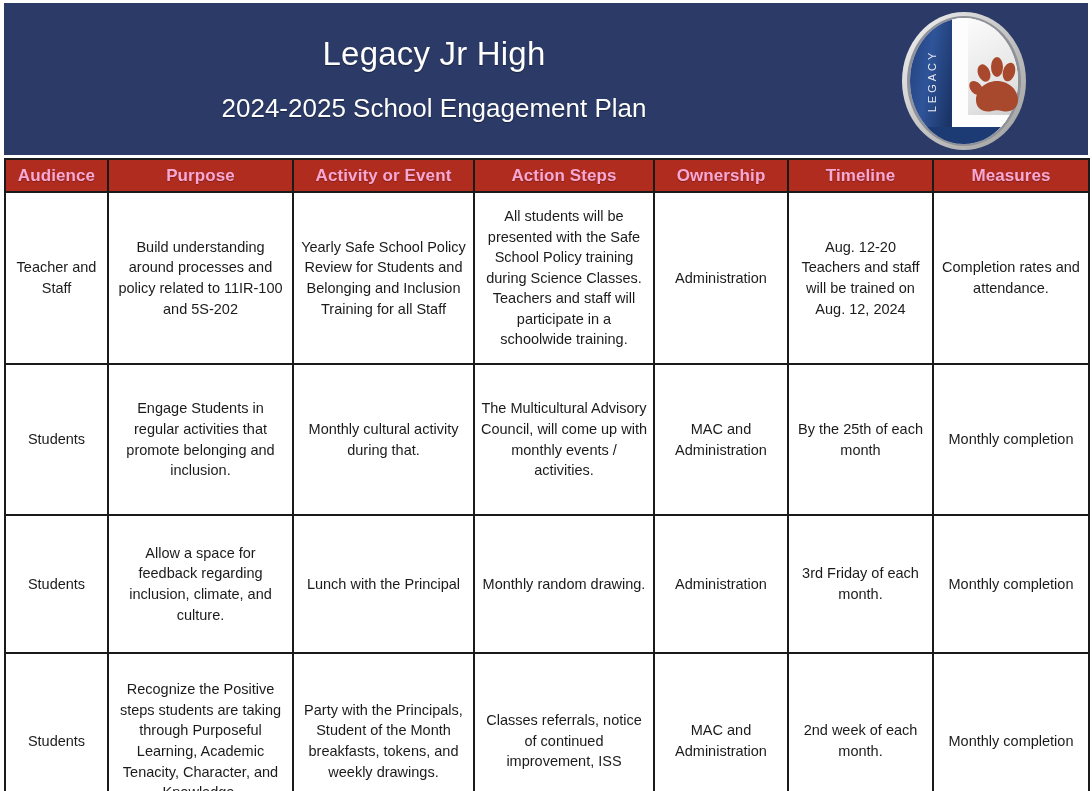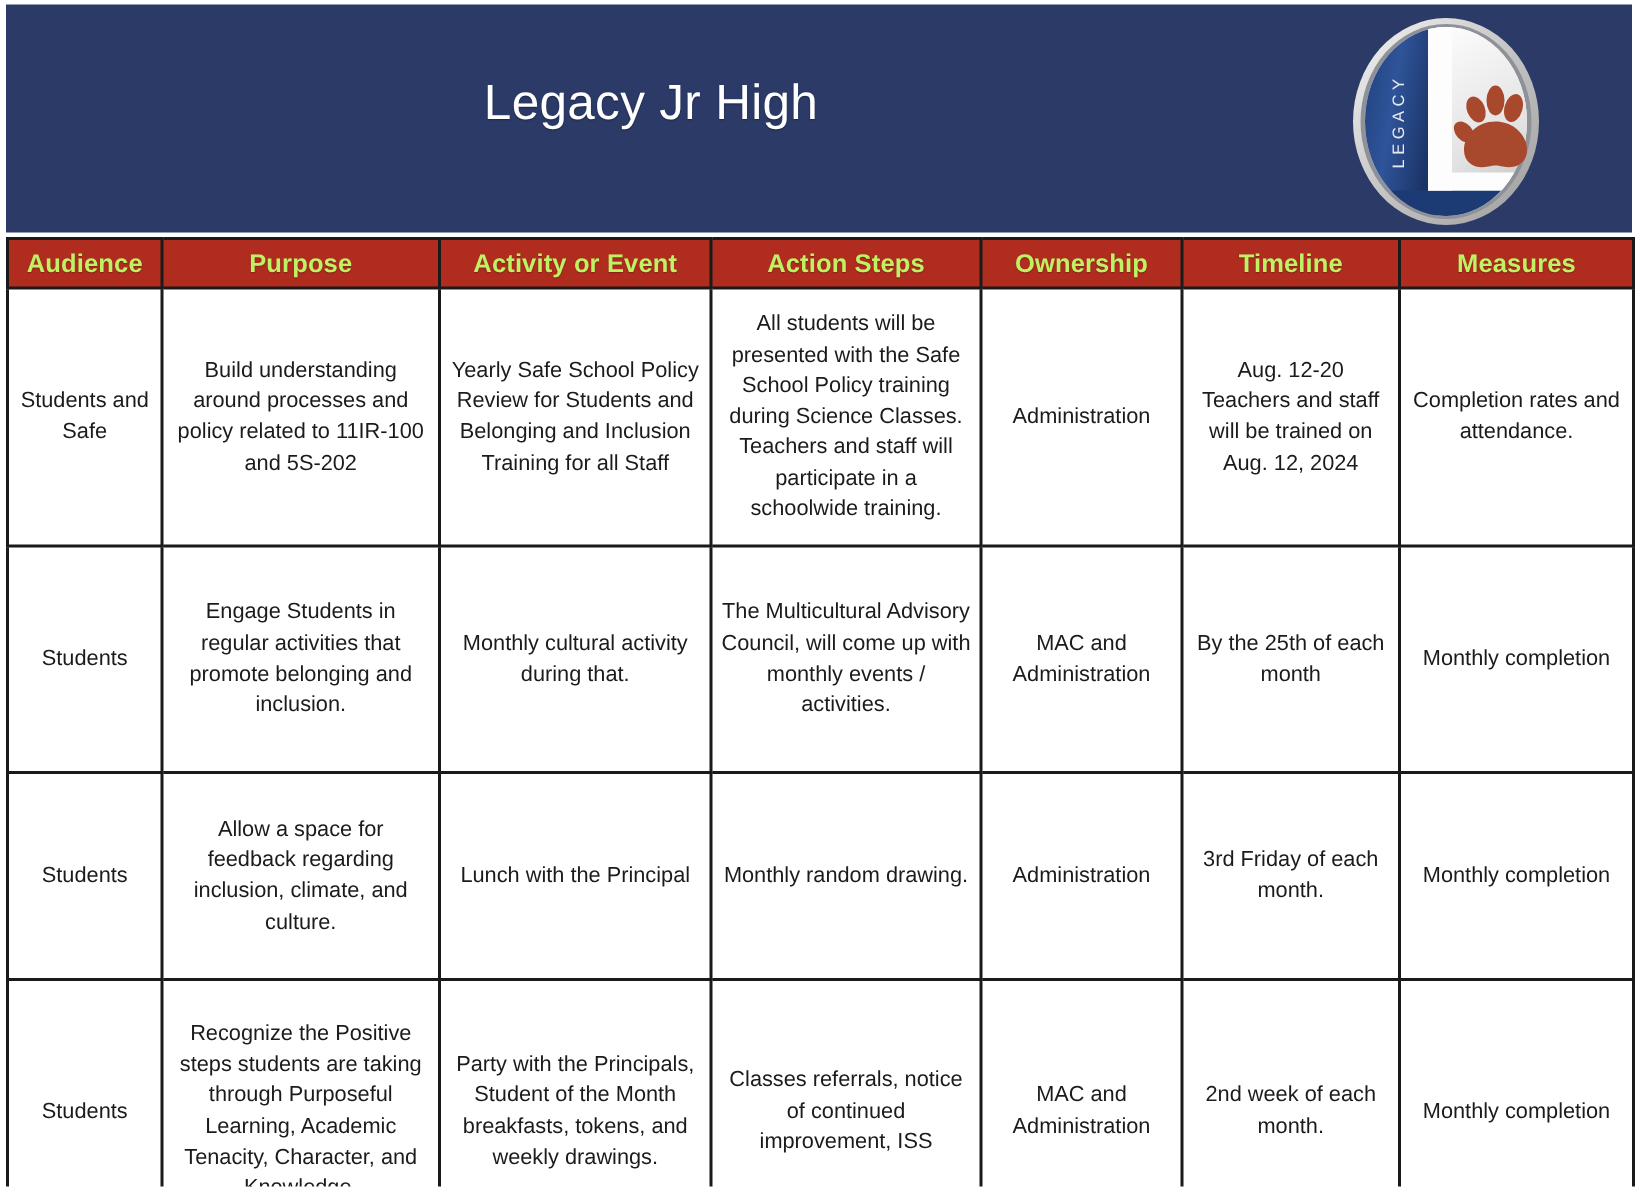--- a/index.html
+++ b/index.html
@@ -86,21 +86,21 @@
   .plan-table th,
   .plan-table td {
     border: 2px solid #1a1a1a;
     vertical-align: middle;
     text-align: center;
     padding: 13px 5px;
     box-sizing: border-box;
   }
   .plan-table thead th {
     background: #b02c1f;
-    color: #bef264;
+    color: #f9a8d4;
     font-size: 17px;
     font-weight: bold;
     height: 33px;
     padding: 2px 4px;
     letter-spacing: 0.1px;
     text-shadow: 0 1px 1px rgba(0,0,0,0.25);
   }
   .plan-table tbody td {
     background: #ffffff;
     color: #1b1b1b;
@@ -123,20 +123,21 @@
   .row-4 td { height: 176px; }
 </style>
 </head>
 <body>
 
 <div class="page">
 
   <div class="banner">
     <div class="banner-titles">
       <div class="banner-title">Legacy Jr High</div>
+      <div class="banner-subtitle">2024-2025 School Engagement Plan</div>
     </div>
 
     <div class="logo">
       <svg viewBox="0 0 144 140" width="144" height="140" aria-hidden="true">
         <defs>
           <linearGradient id="ringGrad" x1="0" y1="0" x2="1" y2="1">
             <stop offset="0%" stop-color="#f4f4f4"></stop>
             <stop offset="45%" stop-color="#c9c9c9"></stop>
             <stop offset="100%" stop-color="#9d9d9d"></stop>
           </linearGradient>
@@ -201,21 +202,21 @@
         <th>Purpose</th>
         <th>Activity or Event</th>
         <th>Action Steps</th>
         <th>Ownership</th>
         <th>Timeline</th>
         <th>Measures</th>
       </tr>
     </thead>
     <tbody>
       <tr class="row-1">
-        <td>Students and Safe</td>
+        <td>Teacher and Staff</td>
         <td>Build understanding around processes and policy related to 11IR-100 and 5S-202</td>
         <td>Yearly Safe School Policy Review for Students and Belonging and Inclusion Training for all Staff</td>
         <td>All students will be presented with the Safe School Policy training during Science Classes. Teachers and staff will participate in a schoolwide training.</td>
         <td>Administration</td>
         <td>Aug. 12-20 Teachers and staff will be trained on Aug. 12, 2024</td>
         <td>Completion rates and attendance.</td>
       </tr>
       <tr class="row-2">
         <td>Students</td>
         <td>Engage Students in regular activities that promote belonging and inclusion.</td>

